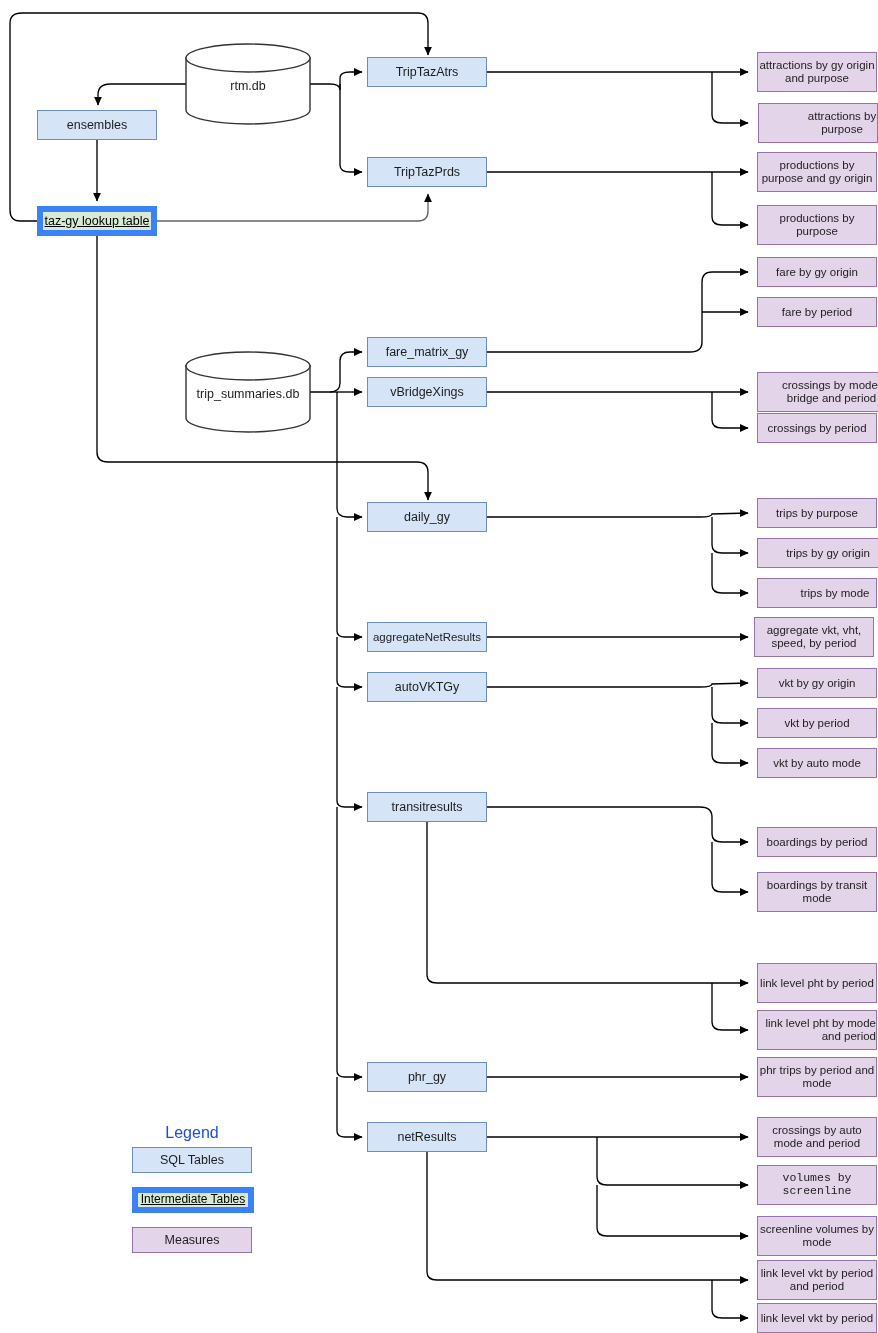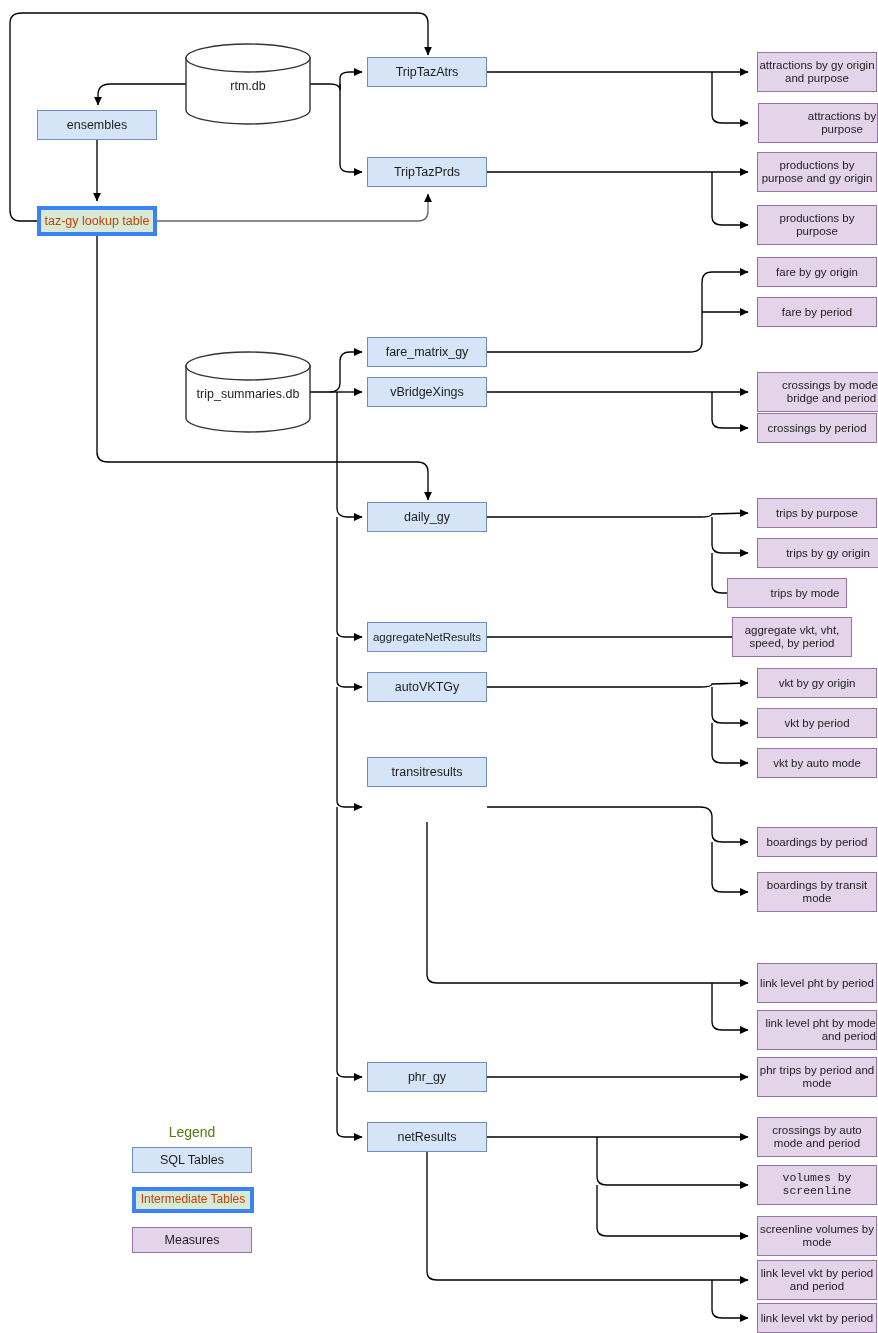--- a/index.html
+++ b/index.html
@@ -3,25 +3,25 @@
 <meta charset="utf-8">
 <title>Data Flow Diagram</title>
 <style>
   html,body{margin:0;padding:0;background:#ffffff;}
   body{width:878px;height:1333px;font-family:"Liberation Sans",sans-serif;}
   #canvas{position:relative;width:878px;height:1333px;overflow:hidden;}
   svg#wires{position:absolute;left:0;top:0;width:878px;height:1333px;}
   .node{position:absolute;box-sizing:border-box;display:flex;align-items:center;
         justify-content:center;text-align:center;line-height:1.12;}
   .sql{background:#d6e4f8;border:1px solid #6c8ebf;color:#1d1d1d;font-size:12.5px;}
-  .inter{background:#d8ead3;border:4px solid #3b82f6;color:#c2410c;font-size:12.5px;}
+  .inter{background:#d8ead3;border:6px solid #3b82f6;color:#000000;font-size:12.5px;text-decoration:underline;}
   .measure{background:#e4d4ea;border:1px solid #9673a6;color:#1d1d1d;font-size:11.5px;}
   .cyl-label{position:absolute;display:flex;align-items:center;justify-content:center;
              font-size:12.5px;color:#1d1d1d;text-align:center;}
-  .legend-title{position:absolute;font-size:14px;color:#4d7c0f;text-align:center;
+  .legend-title{position:absolute;font-size:16px;color:#1d4ed8;text-align:center;
                 width:160px;}
   .lg{font-size:12.5px;}
 </style>
 </head>
 <body>
 
 <div id="canvas">
 
   <svg id="wires" viewBox="0 0 878 1333" xmlns="http://www.w3.org/2000/svg">
     <defs>
@@ -112,36 +112,36 @@
   <div class="node inter" style="left:37px;top:206px;width:120px;height:30px;">taz-gy lookup table</div>
 
   <div class="node sql" style="left:37px;top:110px;width:120px;height:30px;">ensembles</div>
   <div class="node sql" style="left:367px;top:57px;width:120px;height:30px;">TripTazAtrs</div>
   <div class="node sql" style="left:367px;top:157px;width:120px;height:30px;text-align:right;">TripTazPrds</div>
   <div class="node sql" style="left:367px;top:337px;width:120px;height:30px;">fare_matrix_gy</div>
   <div class="node sql" style="left:367px;top:377px;width:120px;height:30px;">vBridgeXings</div>
   <div class="node sql" style="left:367px;top:502px;width:120px;height:30px;">daily_gy</div>
   <div class="node sql" style="left:367px;top:622px;width:120px;height:30px;font-size:11.5px;">aggregateNetResults</div>
   <div class="node sql" style="left:367px;top:672px;width:120px;height:30px;text-align:center;">autoVKTGy</div>
-  <div class="node sql" style="left:367px;top:757px;width:120px;height:30px;">transitresults</div>
+  <div class="node sql" style="left:367px;top:792px;width:120px;height:30px;">transitresults</div>
   <div class="node sql" style="left:367px;top:1062px;width:120px;height:30px;">phr_gy</div>
   <div class="node sql" style="left:367px;top:1122px;width:120px;height:30px;">netResults</div>
 
   <div class="node measure" style="left:757px;top:52px;width:120px;height:40px;">attractions by gy origin and purpose</div>
   <div class="node measure" style="left:758px;top:103px;width:120px;height:40px;padding-left:48px;">attractions by purpose</div>
   <div class="node measure" style="left:757px;top:152px;width:120px;height:40px;">productions by purpose and gy origin</div>
   <div class="node measure" style="left:757px;top:205px;width:120px;height:40px;">productions by purpose</div>
   <div class="node measure" style="left:757px;top:257px;width:120px;height:30px;">fare by gy origin</div>
   <div class="node measure" style="left:757px;top:297px;width:120px;height:30px;">fare by period</div>
   <div class="node measure" style="left:757px;top:372px;width:140px;height:40px;padding-left:9px;">crossings by mode, bridge and period</div>
   <div class="node measure" style="left:757px;top:413px;width:120px;height:30px;">crossings by period</div>
   <div class="node measure" style="left:757px;top:498px;width:120px;height:30px;">trips by purpose</div>
   <div class="node measure" style="left:757px;top:538px;width:142px;height:30px;">trips by gy origin</div>
-  <div class="node measure" style="left:727px;top:578px;width:120px;height:30px;padding-left:36px;">trips by mode</div>
-  <div class="node measure" style="left:732px;top:617px;width:120px;height:40px;">aggregate vkt, vht, speed, by period</div>
+  <div class="node measure" style="left:757px;top:578px;width:120px;height:30px;padding-left:36px;">trips by mode</div>
+  <div class="node measure" style="left:754px;top:617px;width:120px;height:40px;">aggregate vkt, vht, speed, by period</div>
   <div class="node measure" style="left:757px;top:668px;width:120px;height:30px;">vkt by gy origin</div>
   <div class="node measure" style="left:757px;top:708px;width:120px;height:30px;">vkt by period</div>
   <div class="node measure" style="left:757px;top:748px;width:120px;height:30px;">vkt by auto mode</div>
   <div class="node measure" style="left:757px;top:827px;width:120px;height:30px;">boardings by period</div>
   <div class="node measure" style="left:757px;top:872px;width:120px;height:40px;">boardings by transit mode</div>
   <div class="node measure" style="left:757px;top:963px;width:120px;height:40px;">link level pht by period</div>
   <div class="node measure" style="left:757px;top:1010px;width:120px;height:40px;text-align:right;">link level pht by mode and period</div>
   <div class="node measure" style="left:757px;top:1057px;width:120px;height:40px;">phr trips by period and mode</div>
   <div class="node measure" style="left:757px;top:1117px;width:120px;height:40px;">crossings by auto mode and period</div>
   <div class="node measure" style="left:757px;top:1165px;width:120px;height:40px;font-family:Liberation Mono, monospace;">volumes by screenline</div>

